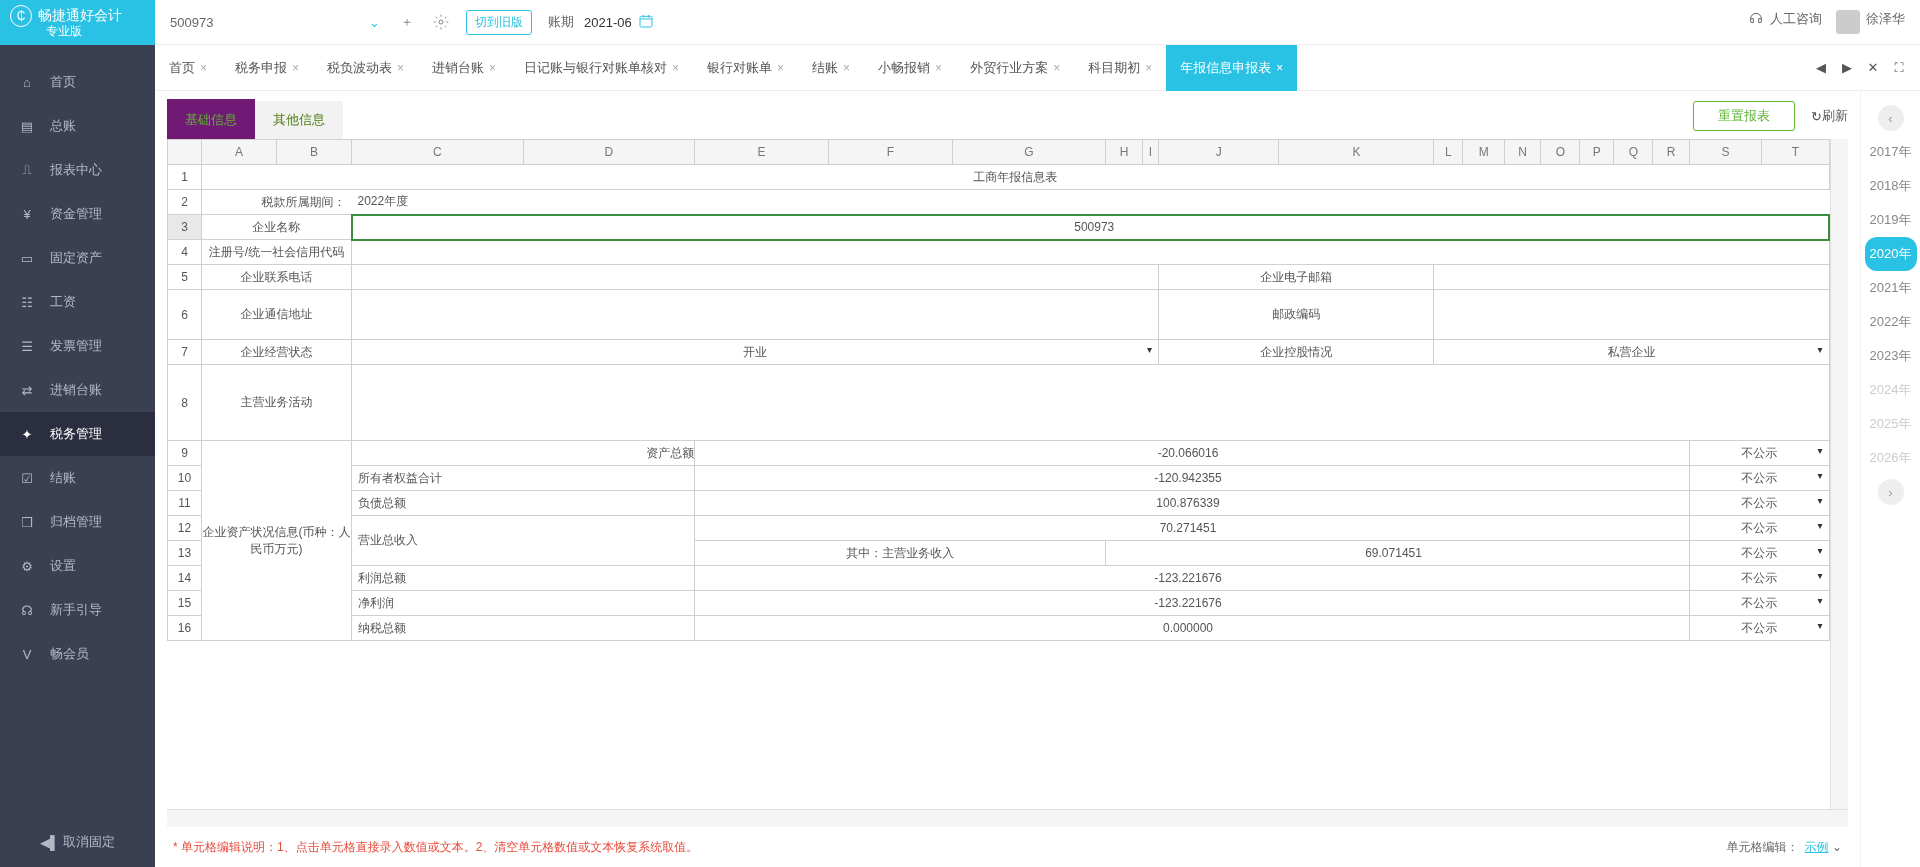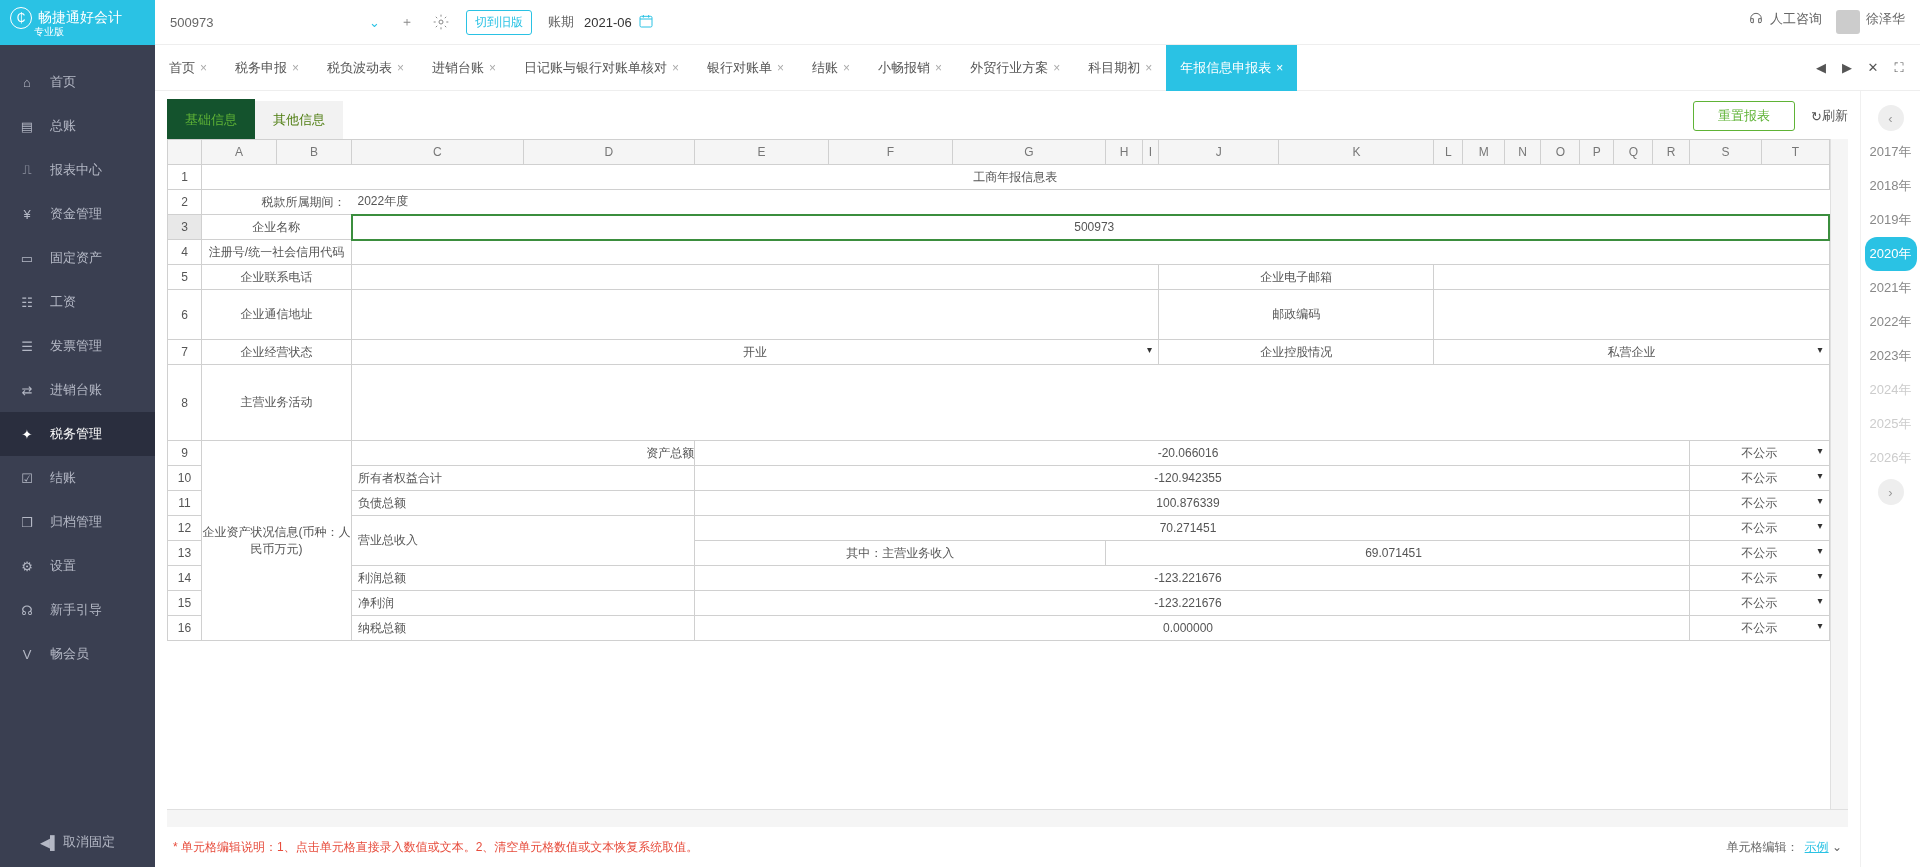--- a/index.html
+++ b/index.html
@@ -1,21 +1,21 @@
 <!DOCTYPE html>
 <html><head>
 <meta charset="utf-8">
 <style>
 *{box-sizing:border-box;margin:0;padding:0;}
 body{font-family:"Microsoft YaHei",Arial,sans-serif;font-size:13px;color:#333;background:#fff;overflow:hidden;}
 .app{display:flex;height:867px;width:1920px;}
 .sidebar{width:155px;background:#3a3f51;color:#b4b8c5;display:flex;flex-direction:column;}
 .logo{height:45px;background:#2ac2e4;color:#fff;display:flex;align-items:center;padding:0 10px;font-size:14px;}
 .logo-icon{width:22px;height:22px;border:1.5px solid #fff;border-radius:50%;display:flex;align-items:center;justify-content:center;margin-right:6px;font-size:12px;}
-.logo-sub{font-size:10px;margin-left:24px;margin-top:-4px;}
+.logo-sub{font-size:12px;margin-left:36px;margin-top:-4px;}
 .nav-list{flex:1;padding-top:15px;}
 .nav-item{height:44px;display:flex;align-items:center;padding:0 18px;cursor:pointer;color:#b4b8c5;}
 .nav-item.active{background:#2a2e3e;color:#fff;}
 .nav-icon{width:18px;height:18px;margin-right:14px;display:inline-flex;align-items:center;justify-content:center;}
 .pin-area{height:50px;display:flex;align-items:center;justify-content:center;color:#b4b8c5;cursor:pointer;}
 .main{flex:1;display:flex;flex-direction:column;}
 .topbar{height:45px;display:flex;align-items:center;padding:0 15px;border-bottom:1px solid #eee;}
 .company-sel{width:220px;color:#666;display:flex;align-items:center;position:relative;}
 .company-sel .chev{color:#2ac2e4;margin-left:auto;margin-right:10px;}
 .top-icon{width:26px;height:26px;display:flex;align-items:center;justify-content:center;color:#888;cursor:pointer;margin:0 4px;}
@@ -31,21 +31,21 @@
 .tab{padding:0 14px;height:46px;display:flex;align-items:center;color:#555;cursor:pointer;white-space:nowrap;}
 .tab .x{color:#aaa;margin-left:5px;font-size:12px;}
 .tab.active{background:#2ac2e4;color:#fff;}
 .tab.active .x{color:#fff;}
 .tabs-ctrl{display:flex;align-items:center;padding:0 8px;}
 .tabs-ctrl span{width:26px;height:26px;display:flex;align-items:center;justify-content:center;color:#555;cursor:pointer;}
 .content{flex:1;display:flex;position:relative;}
 .sheet-area{flex:1;display:flex;flex-direction:column;padding:0;}
 .sheet-tabs{height:48px;display:flex;align-items:flex-end;padding:0 12px;}
 .sheet-tab{padding:10px 18px;background:#f2f2f2;color:#4d7c0f;cursor:pointer;}
-.sheet-tab.active{background:#14532d;color:#5fb336;border-top:2px solid transparent;}
+.sheet-tab.active{background:#701a75;color:#5fb336;border-top:2px solid transparent;}
 .sheet-actions{margin-left:auto;display:flex;align-items:center;gap:16px;padding-bottom:8px;}
 .reset-btn{border:1px solid #5fb336;color:#5fb336;padding:5px 24px;border-radius:3px;cursor:pointer;background:#fff;}
 .refresh-btn{color:#555;cursor:pointer;display:flex;align-items:center;}
 .grid-wrap{flex:1;position:relative;overflow:hidden;padding:0 12px;display:flex;}
 .grid-scroll{flex:1;overflow:auto;position:relative;}
 table.grid{border-collapse:collapse;width:100%;min-width:1440px;}
 table.grid th,table.grid td{border:1px solid #d0d0d0;height:25px;font-size:12px;text-align:center;color:#555;background:#fff;}
 table.grid thead th{background:#f5f5f5;color:#777;font-weight:normal;}
 th.rowhdr,td.rowhdr{background:#f5f5f5;width:34px;color:#777;}
 .col-a{width:75px;}

